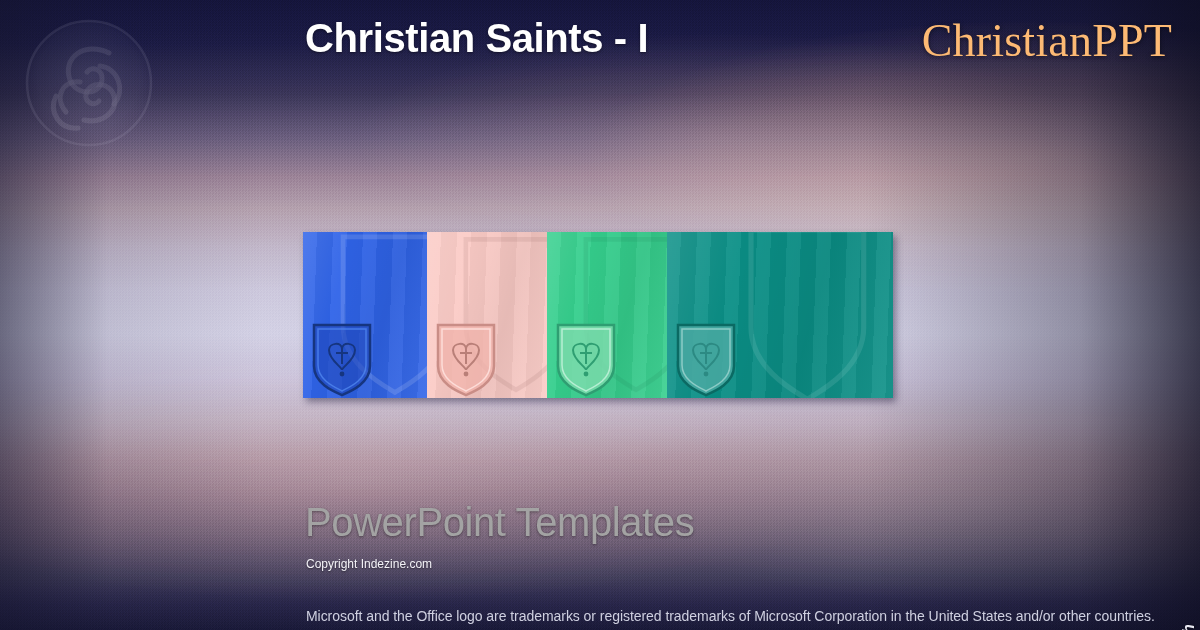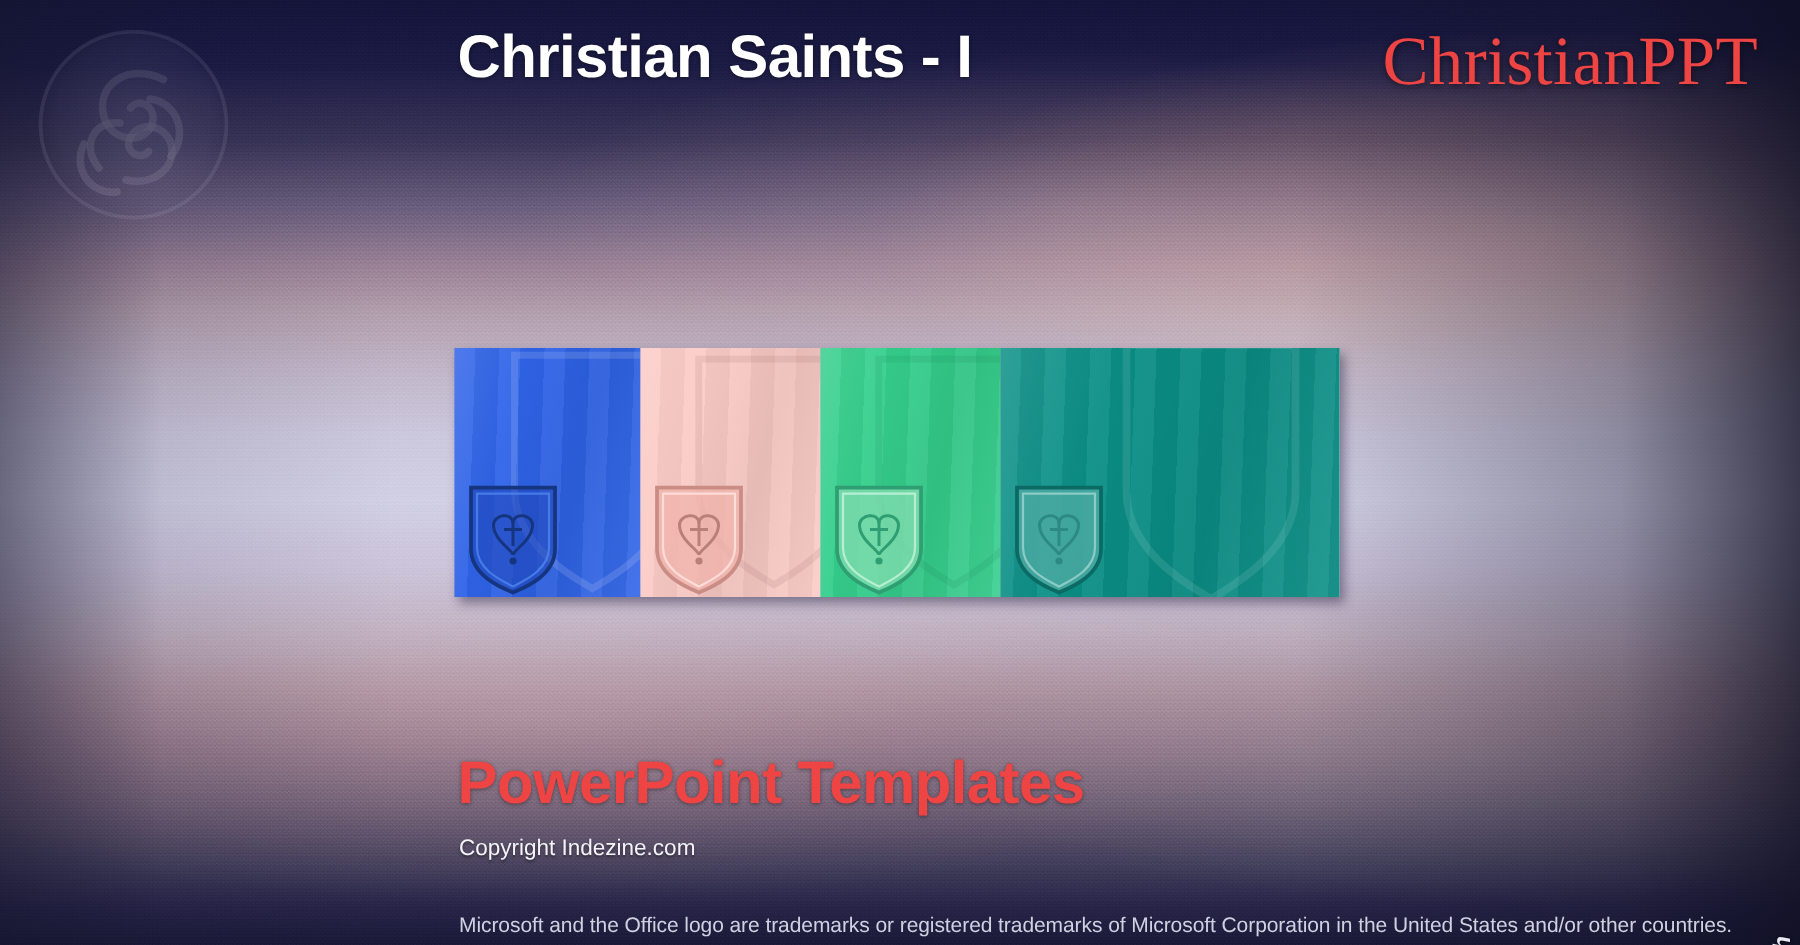--- a/index.html
+++ b/index.html
@@ -97,21 +97,21 @@
     letter-spacing: -0.4px;
     text-shadow: 0 1px 3px rgba(0,0,0,0.45);
     white-space: nowrap;
   }
   .brand {
     position: absolute;
     right: 28px;
     top: 14px;
     font-family: "Liberation Serif", serif;
     font-size: 46px;
-    color: #ef4444;
+    color: #fdba74;
     letter-spacing: 0.2px;
     white-space: nowrap;
     text-shadow: 0 1px 4px rgba(0,0,0,0.5);
   }
 
   
   .panels {
     position: absolute;
     left: 303px;
     top: 232px;
@@ -146,31 +146,31 @@
     width: 62px;
     height: 76px;
   }
 
   
   .pp-title {
     position: absolute;
     left: 305px;
     top: 500px;
     font-size: 40px;
-    font-weight: bold;
-    color: #ef4444;
+    font-weight: normal;
+    color: #a3a3a3;
     letter-spacing: -0.4px;
     text-shadow: 0 1px 3px rgba(0,0,0,0.4);
     white-space: nowrap;
   }
   .copyright {
     position: absolute;
     left: 306px;
     top: 557px;
-    font-size: 15px;
+    font-size: 12px;
     color: #f4f3f8;
     text-shadow: 0 1px 2px rgba(0,0,0,0.45);
     white-space: nowrap;
   }
   .disclaimer {
     position: absolute;
     left: 306px;
     top: 608px;
     font-size: 14px;
     color: #cfd0e0;

